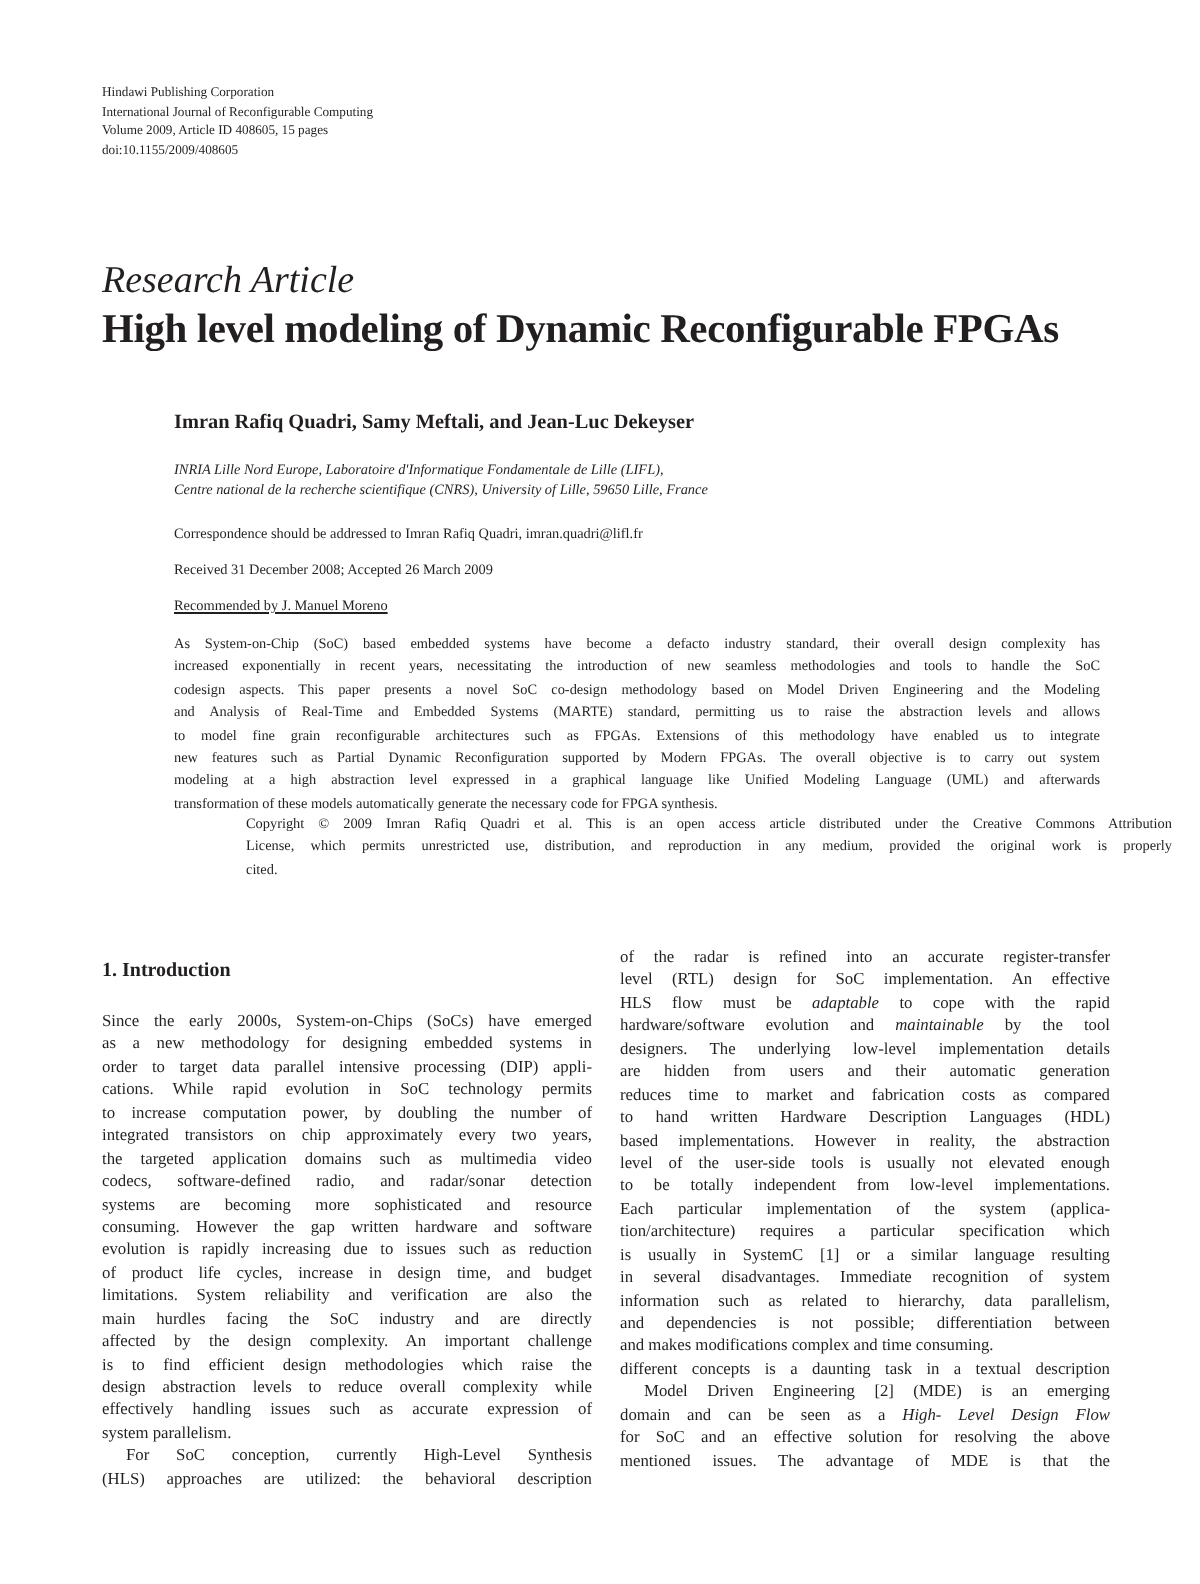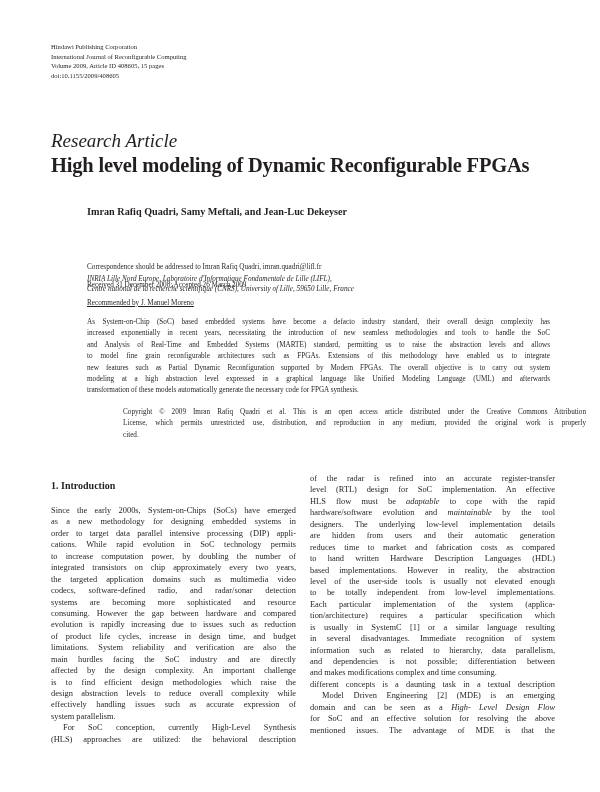--- a/index.html
+++ b/index.html
@@ -4,21 +4,21 @@
 <style>
   html, body { margin:0; padding:0; background:#ffffff; }
   body { width:600px; height:792px; position:relative; overflow:hidden;
          font-family:"Liberation Serif","DejaVu Serif",serif; color:#231f20; }
   .abs { position:absolute; }
   .hdr { left:51px; top:42px; font-size:6.6px; line-height:9.6px; color:#231f20; }
   .hdr div { white-space:nowrap; }
   .kind { left:51px; top:130px; font-size:19px; font-style:italic; line-height:22px; }
   .title { left:51px; top:153px; font-size:20.5px; font-weight:bold; line-height:24px; white-space:nowrap; letter-spacing:-0.2px; }
   .authors { left:87px; top:205px; font-size:10.2px; font-weight:bold; line-height:13px; white-space:nowrap; }
-  .affil { left:87px; top:230px; font-size:7.2px; font-style:italic; line-height:10px; white-space:nowrap;margin-top:44px; }
+  .affil { left:87px; top:230px; font-size:7.2px; font-style:italic; line-height:10px; white-space:nowrap; }
   .meta { left:87px; font-size:7.2px; line-height:10px; white-space:nowrap; }
   .abstract { left:87px; top:317px; width:463px; font-size:7.2px; line-height:11.4px; text-align:justify; }
   .abstract .ln { display:block; text-align:justify; text-align-last:justify; white-space:nowrap; height:11.4px; }
   .abstract .ln.last { text-align-last:left; }
   .copyright { left:87px; top:407px; width:463px; font-size:7.2px; line-height:11.4px;margin-left:36px; }
   .copyright .ln { display:block; text-align:justify; text-align-last:justify; white-space:nowrap; height:11.4px; }
   .copyright .ln.last { text-align-last:left; }
   .sec { left:51px; top:480px; font-size:10px; font-weight:bold; line-height:12px; }
   .col { font-size:8.4px; line-height:11.45px; width:245px; }
   .col .ln { display:block; text-align:justify; text-align-last:justify; white-space:nowrap; height:11.45px; overflow:visible; }
@@ -46,20 +46,21 @@
   <div>INRIA Lille Nord Europe, Laboratoire d'Informatique Fondamentale de Lille (LIFL),</div>
   <div>Centre national de la recherche scientifique (CNRS), University of Lille, 59650 Lille, France</div>
 </div>
 <div class="abs meta" style="top:262px;">Correspondence should be addressed to Imran Rafiq Quadri, imran.quadri@lifl.fr</div>
 <div class="abs meta" style="top:280px;">Received 31 December 2008; Accepted 26 March 2009</div>
 <div class="abs meta" style="top:298px;text-decoration:underline;">Recommended by J. Manuel Moreno</div>
 
 <div class="abs abstract">
   <span class="ln">As System-on-Chip (SoC) based embedded systems have become a defacto industry standard, their overall design complexity has</span>
   <span class="ln">increased exponentially in recent years, necessitating the introduction of new seamless methodologies and tools to handle the SoC</span>
+  <span class="ln">codesign aspects. This paper presents a novel SoC co-design methodology based on Model Driven Engineering and the Modeling</span>
   <span class="ln">and Analysis of Real-Time and Embedded Systems (MARTE) standard, permitting us to raise the abstraction levels and allows</span>
   <span class="ln">to model fine grain reconfigurable architectures such as FPGAs. Extensions of this methodology have enabled us to integrate</span>
   <span class="ln">new features such as Partial Dynamic Reconfiguration supported by Modern FPGAs. The overall objective is to carry out system</span>
   <span class="ln">modeling at a high abstraction level expressed in a graphical language like Unified Modeling Language (UML) and afterwards</span>
   <span class="ln last">transformation of these models automatically generate the necessary code for FPGA synthesis.</span>
 </div>
 
 <div class="abs copyright">
   <span class="ln">Copyright © 2009 Imran Rafiq Quadri et al. This is an open access article distributed under the Creative Commons Attribution</span>
   <span class="ln">License, which permits unrestricted use, distribution, and reproduction in any medium, provided the original work is properly</span>
@@ -71,21 +72,21 @@
 <div class="abs col col1">
   <span class="ln">Since the early 2000s, System-on-Chips (SoCs) have emerged</span>
   <span class="ln">as a new methodology for designing embedded systems in</span>
   <span class="ln">order to target data parallel intensive processing (DIP) appli-</span>
   <span class="ln">cations. While rapid evolution in SoC technology permits</span>
   <span class="ln">to increase computation power, by doubling the number of</span>
   <span class="ln">integrated transistors on chip approximately every two years,</span>
   <span class="ln">the targeted application domains such as multimedia video</span>
   <span class="ln">codecs, software-defined radio, and radar/sonar detection</span>
   <span class="ln">systems are becoming more sophisticated and resource</span>
-  <span class="ln">consuming. However the gap between hardware and compared</span>
+  <span class="ln">consuming. However the gap written hardware and software</span>
   <span class="ln">evolution is rapidly increasing due to issues such as reduction</span>
   <span class="ln">of product life cycles, increase in design time, and budget</span>
   <span class="ln">limitations. System reliability and verification are also the</span>
   <span class="ln">main hurdles facing the SoC industry and are directly</span>
   <span class="ln">affected by the design complexity. An important challenge</span>
   <span class="ln">is to find efficient design methodologies which raise the</span>
   <span class="ln">design abstraction levels to reduce overall complexity while</span>
   <span class="ln">effectively handling issues such as accurate expression of</span>
   <span class="ln last">system parallelism.</span>
   <span class="ln indent">For SoC conception, currently High-Level Synthesis</span>

